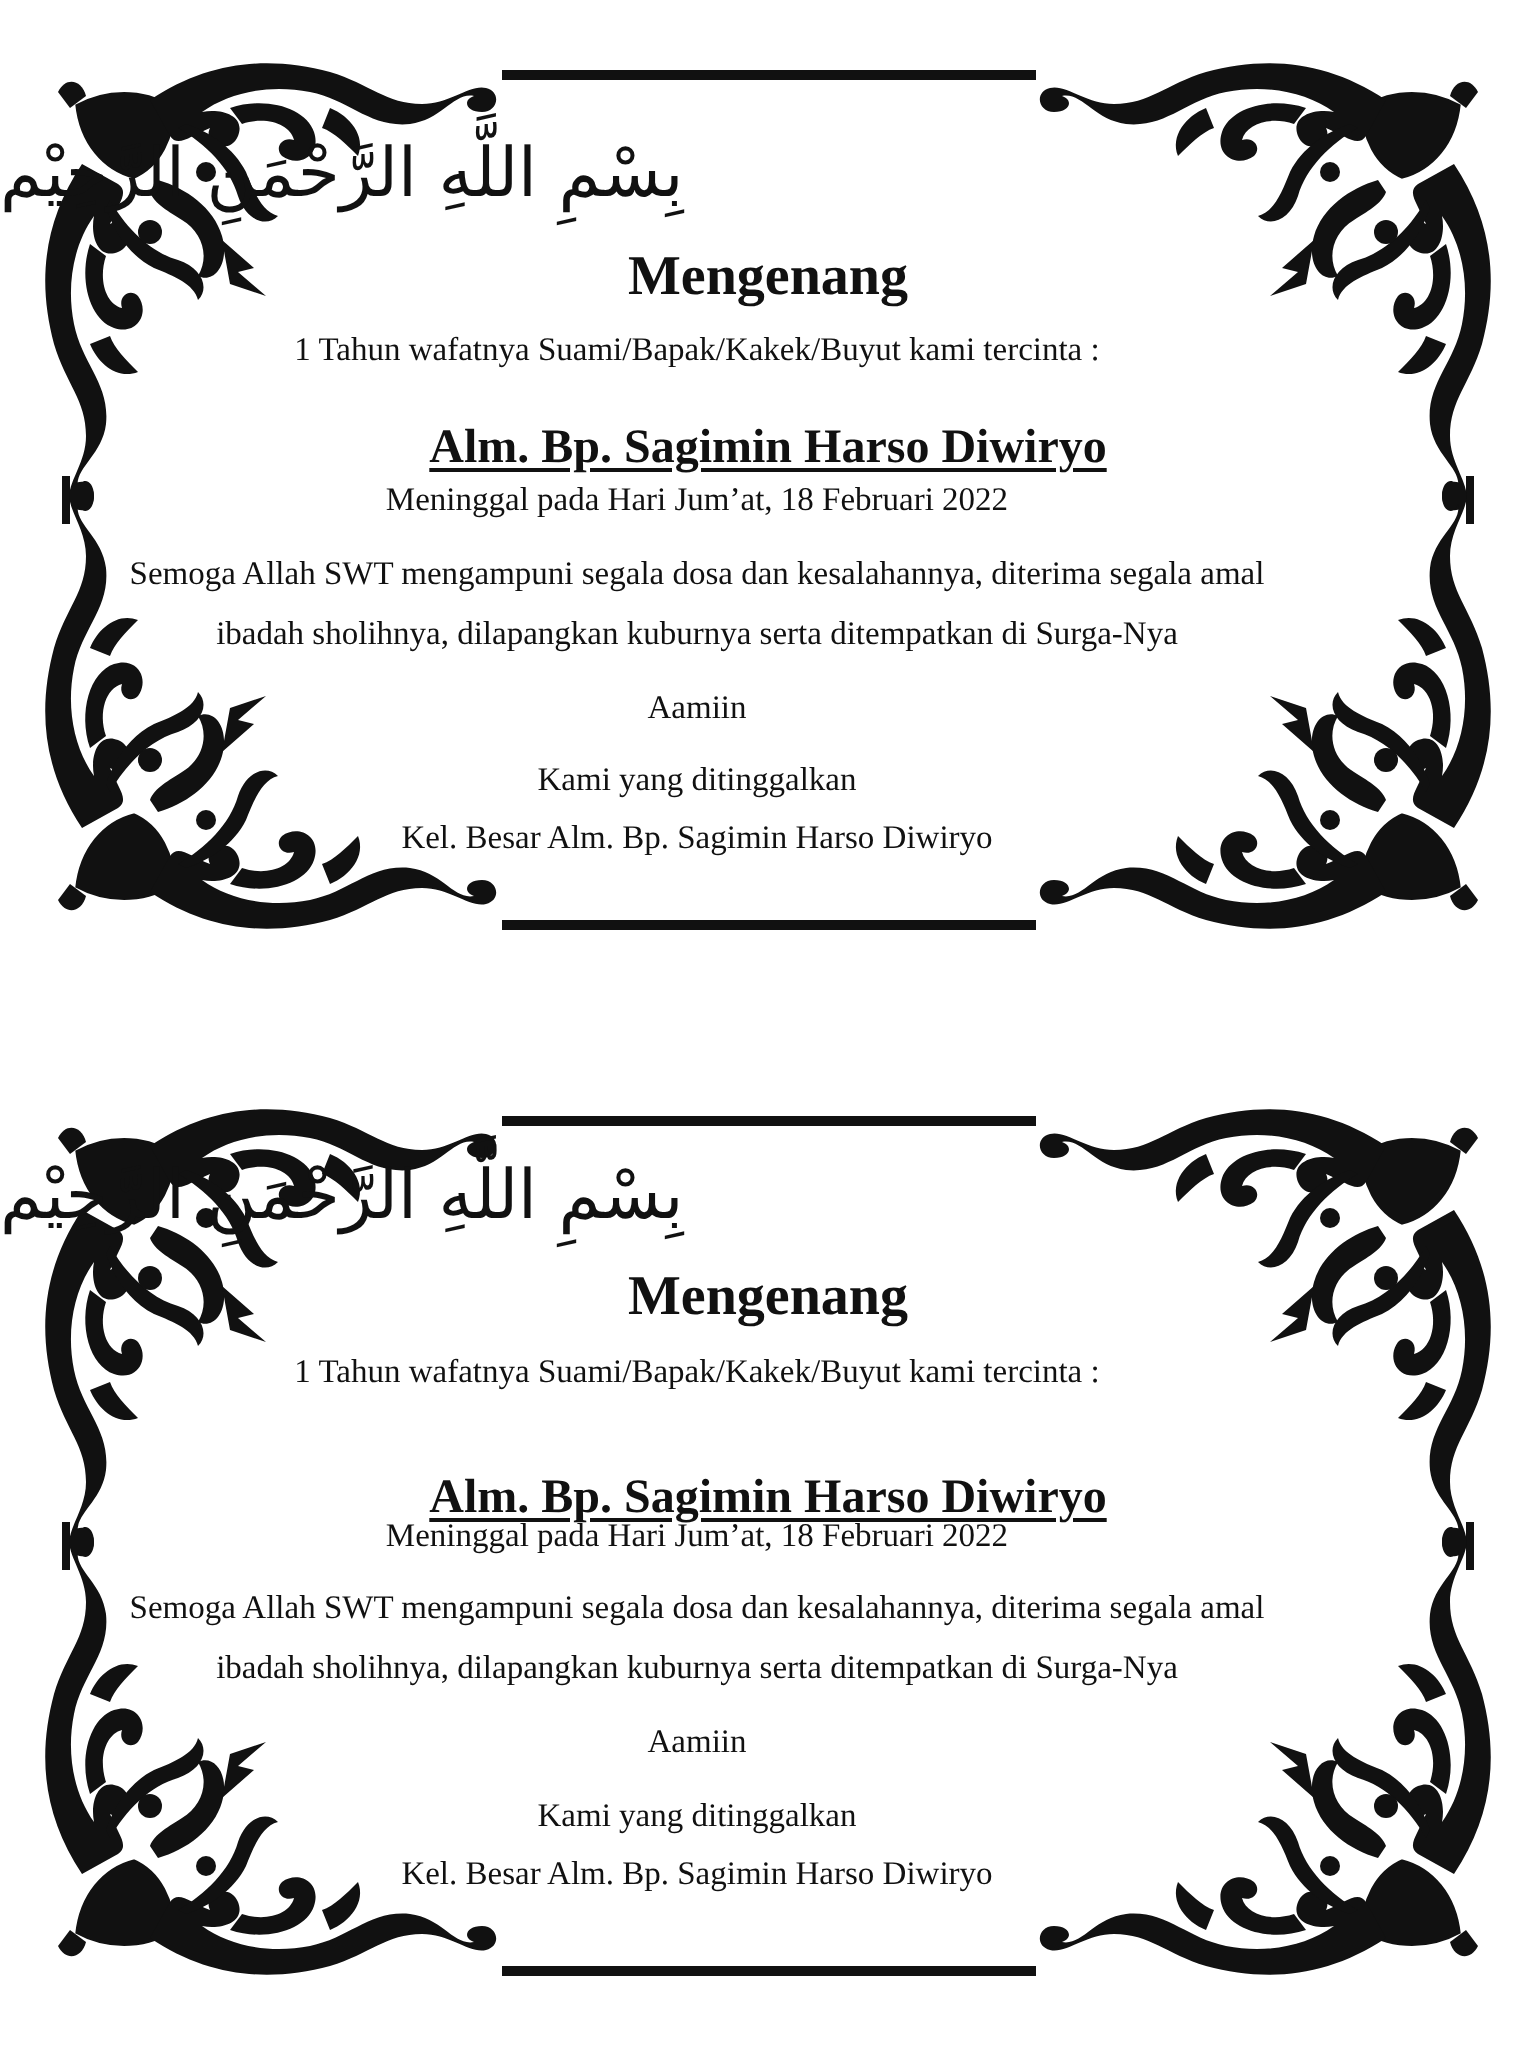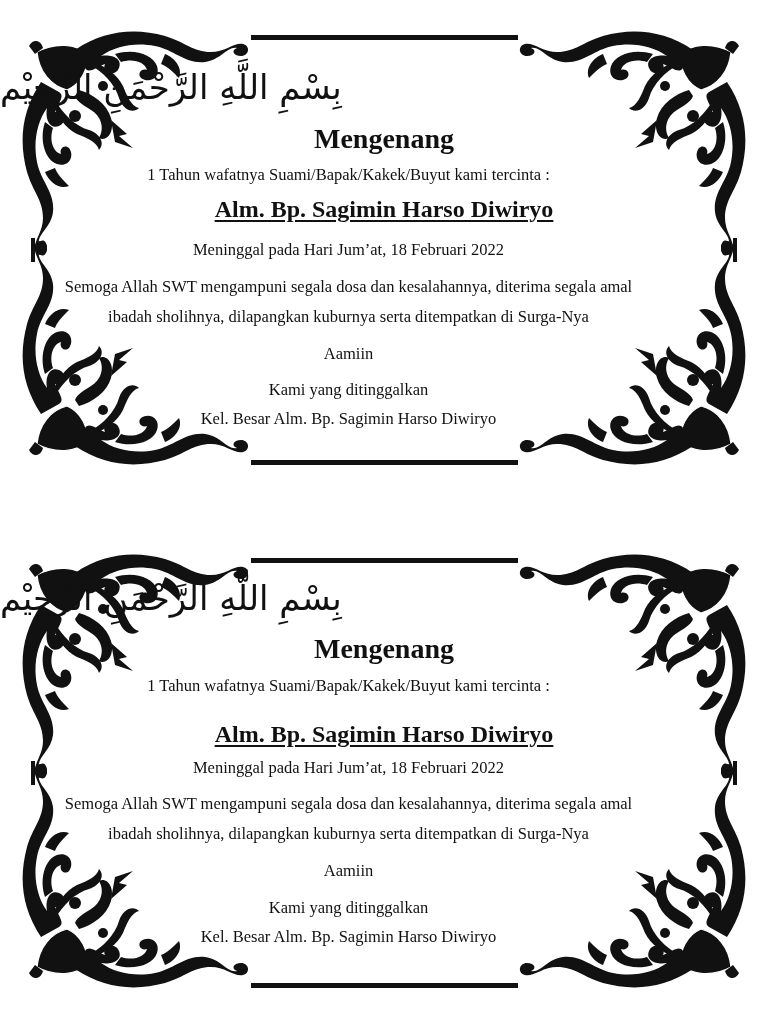--- a/index.html
+++ b/index.html
@@ -18,21 +18,21 @@
   .corner.tl { left:15px; top:14px; }
   .corner.tr { left:508px; top:14px; transform:scaleX(-1); }
   .corner.bl { left:15px; top:222px; transform:scaleY(-1); }
   .corner.br { left:508px; top:222px; transform:scale(-1,-1); }
   .basmala { position:absolute; top:52px; left:0; width:768px; text-align:left;
              font-family:"DejaVu Sans",sans-serif; font-size:34px; line-height:50px; direction:rtl; }
   .title { position:absolute; top:112px; left:0; width:768px; text-align:center;
            font-weight:bold; font-size:28px; line-height:34px; }
   .line { position:absolute; left:0; width:697px; text-align:center; font-size:16.5px; line-height:22px; }
   .name { position:absolute; left:0; width:768px; text-align:center; font-weight:bold; font-size:24px;
-          line-height:30px; }
+          line-height:30px;margin-top:15px; }
   .name span { text-decoration:underline; text-underline-offset:3px; text-decoration-thickness:2px; }
 </style>
 </head>
 <body>
 
 <svg width="0" height="0" style="position:absolute">
   <defs>
     <g id="orn">
 
       <path d="M22 28 C40 18 62 20 72 30 C74 44 66 60 52 66 C36 62 24 48 22 28 Z" fill="#111" stroke="#fff" stroke-width="1.2"></path>

